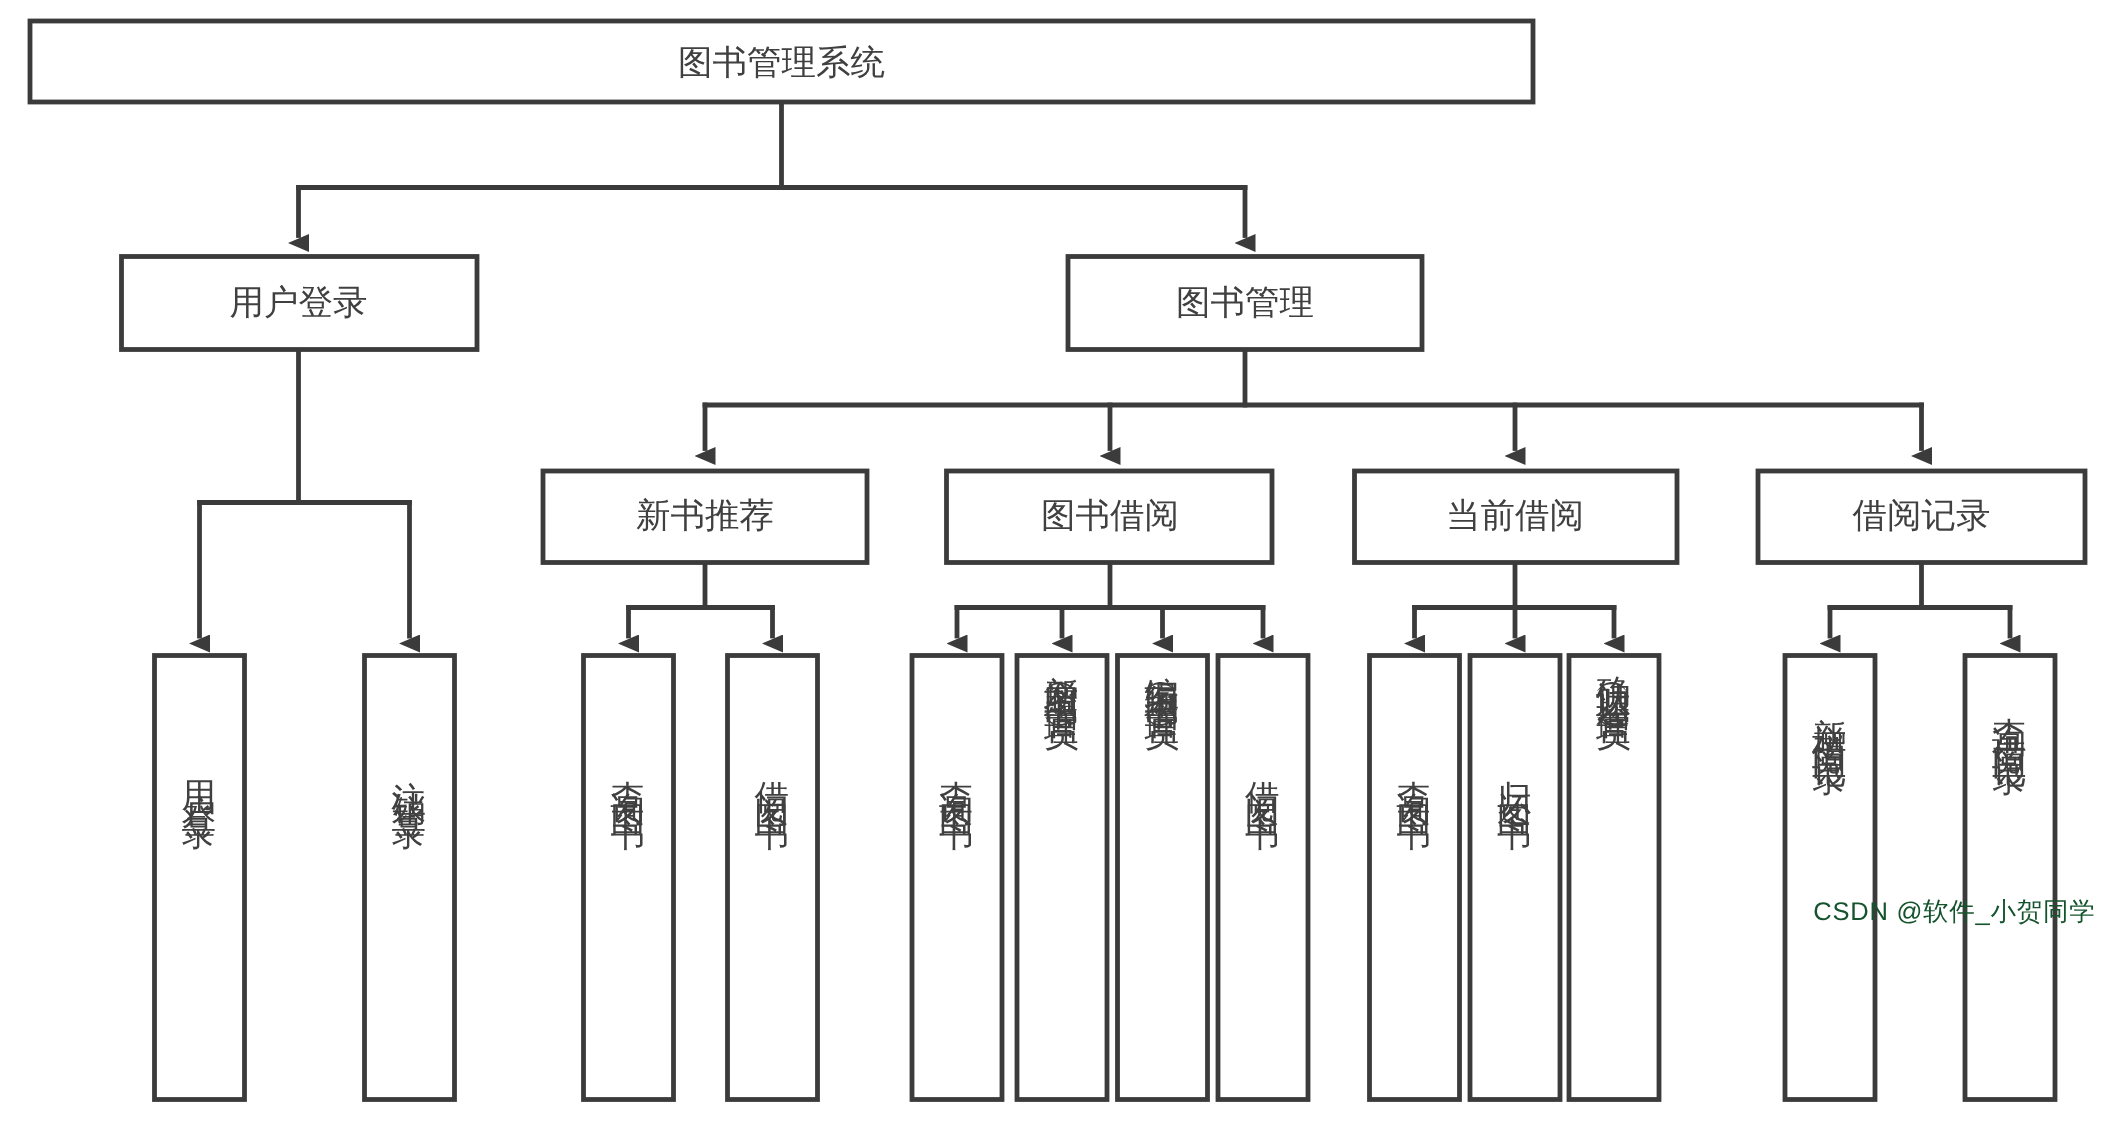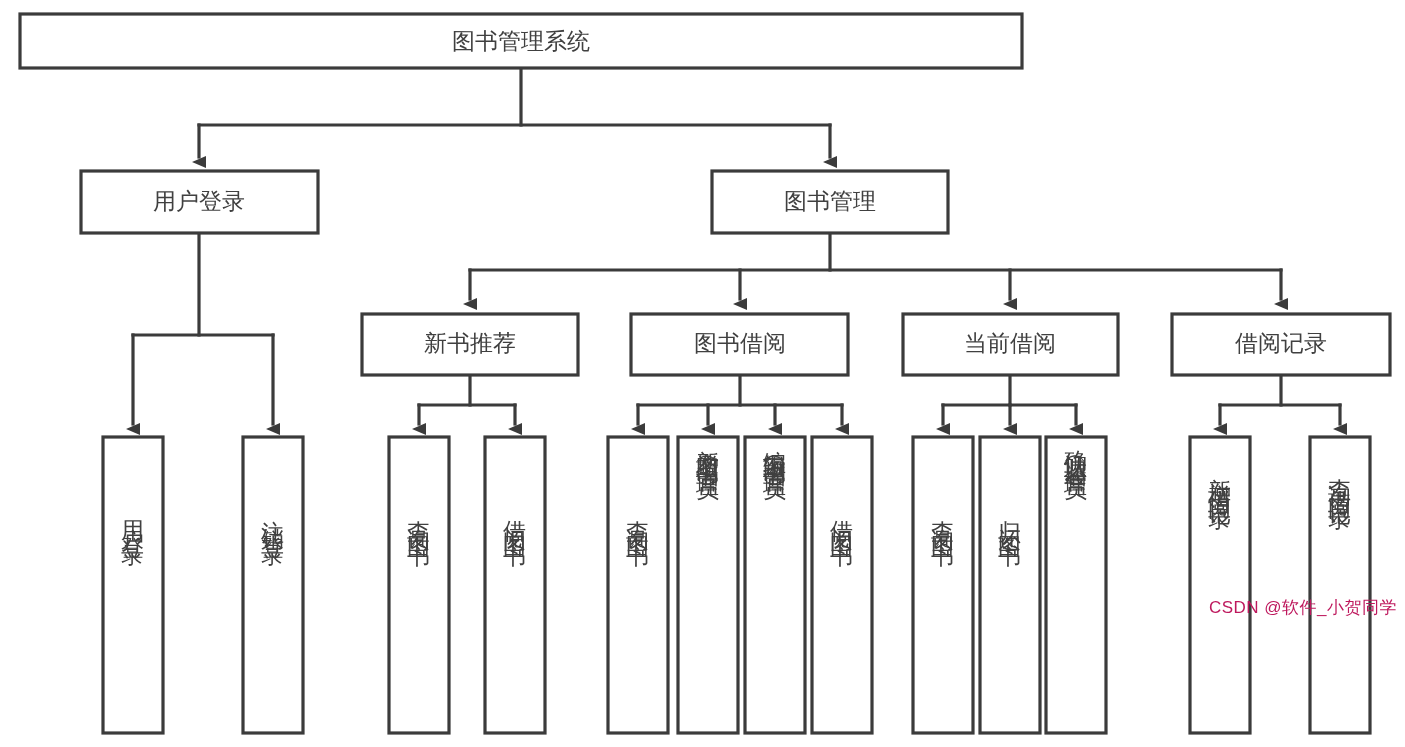--- a/index.html
+++ b/index.html
@@ -7,21 +7,21 @@
        font-family:"Liberation Sans","DejaVu Sans",sans-serif;}
   #stage{position:relative;width:1405px;height:623px;background:#fff;}
   svg{position:absolute;left:0;top:0;}
   .node-rect{fill:#ffffff;stroke:#3b3b3b;stroke-width:3.2;}
   .conn{stroke:#3b3b3b;stroke-width:3.2;fill:none;stroke-linecap:square;}
   .arrowhead{fill:#3b3b3b;}
   .node-label{fill:#404040;font-family:"Liberation Sans","DejaVu Sans",sans-serif;
               font-size:23px;text-anchor:middle;dominant-baseline:middle;}
   .node-label-v{fill:#404040;font-family:"Liberation Sans","DejaVu Sans",sans-serif;
                 font-size:23px;text-anchor:middle;}
-  .watermark{position:absolute;right:8px;bottom:4px;color:#be185d;font-size:17px;
+  .watermark{position:absolute;right:8px;bottom:4px;color:#14532d;font-size:17px;
              letter-spacing:.5px;white-space:nowrap;
              font-family:"Liberation Sans","DejaVu Sans",sans-serif;margin-top:48px;}
 </style>
 </head>
 <body>
 
 <div id="stage">
 
   <svg width="1405" height="747" viewBox="0 0 1405 747">
 

